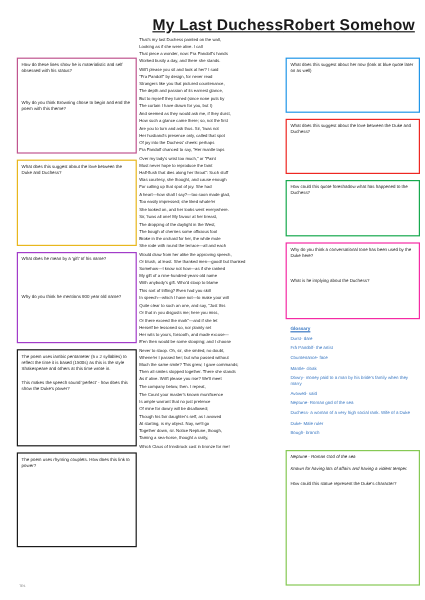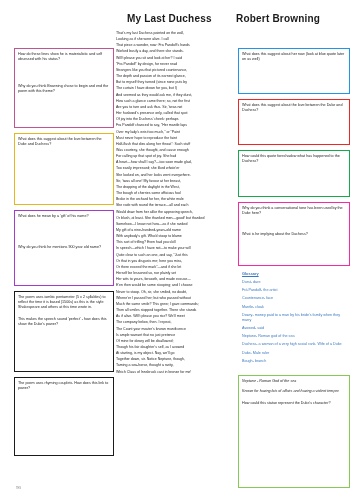--- a/index.html
+++ b/index.html
@@ -8,22 +8,23 @@
     background:#ffffff;
     font-family:"Liberation Sans", sans-serif;
     overflow:hidden;
     position:relative;
   }
   .page{position:relative;width:354px;height:500px;}
 
   
   .title{
     position:absolute;
-    font-size:10px;
+    font-size:13px;
     font-weight:bold;
+    text-decoration:underline;
     color:#1a1a1a;
     letter-spacing:.2px;
     white-space:nowrap;
   }
   #poem-title{left:127px;top:13px;}
   #poet-name{left:236px;top:13px;}
 
   
   .poem{
     position:absolute;
@@ -106,21 +107,21 @@
     font-size:2.6px;
     color:#7a7a7a;
   }
 </style>
 </head>
 <body>
 
 <div class="page">
 
   <div class="title" id="poem-title">My Last Duchess</div>
-  <div class="title" id="poet-name">Robert Browning</div>
+  <div class="title" id="poet-name">Robert Somehow</div>
 
   <div class="poem" id="poem-body">
       <div class="ln c-pink">That's my last Duchess painted on the wall,</div>
       <div class="ln c-blue">Looking as if she were alive. I call</div>
       <div class="ln ">That piece a wonder, now: Fra Pandolf's hands</div>
       <div class="ln ">Worked busily a day, and there she stands.</div>
       <div class="ln c-pink">Will't please you sit and look at her? I said</div>
       <div class="ln ">"Fra Pandolf" by design, for never read</div>
       <div class="ln ">Strangers like you that pictured countenance,</div>
       <div class="ln ">The depth and passion of its earnest glance,</div>

